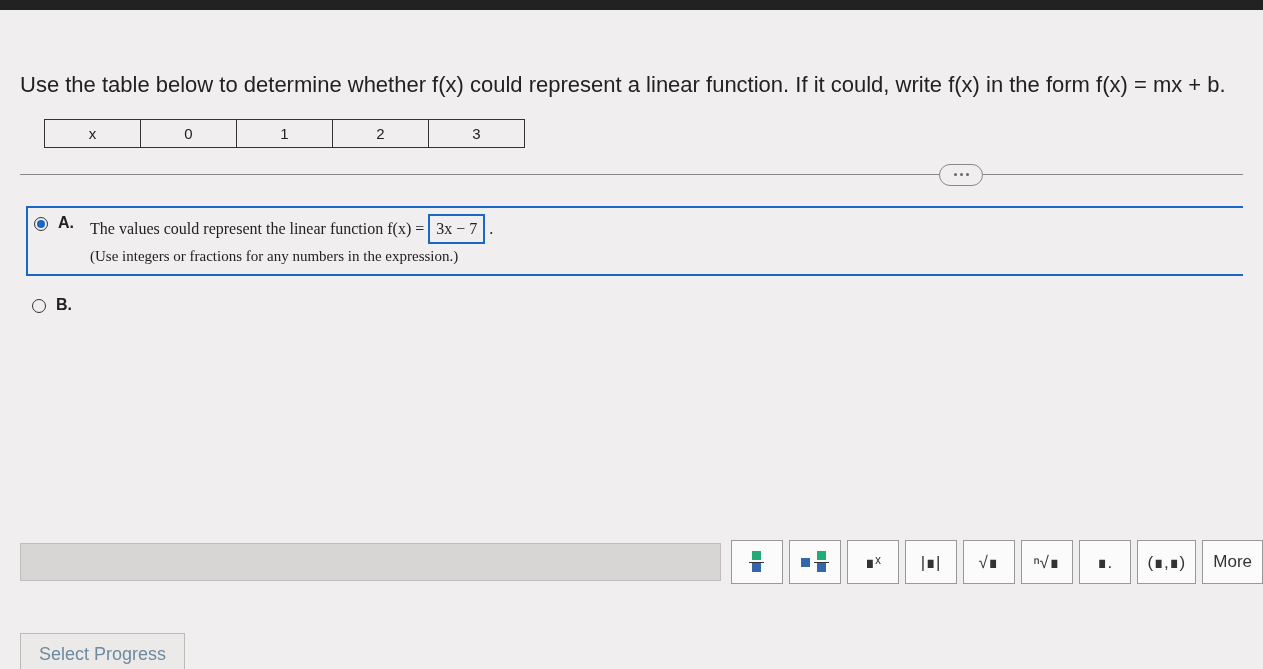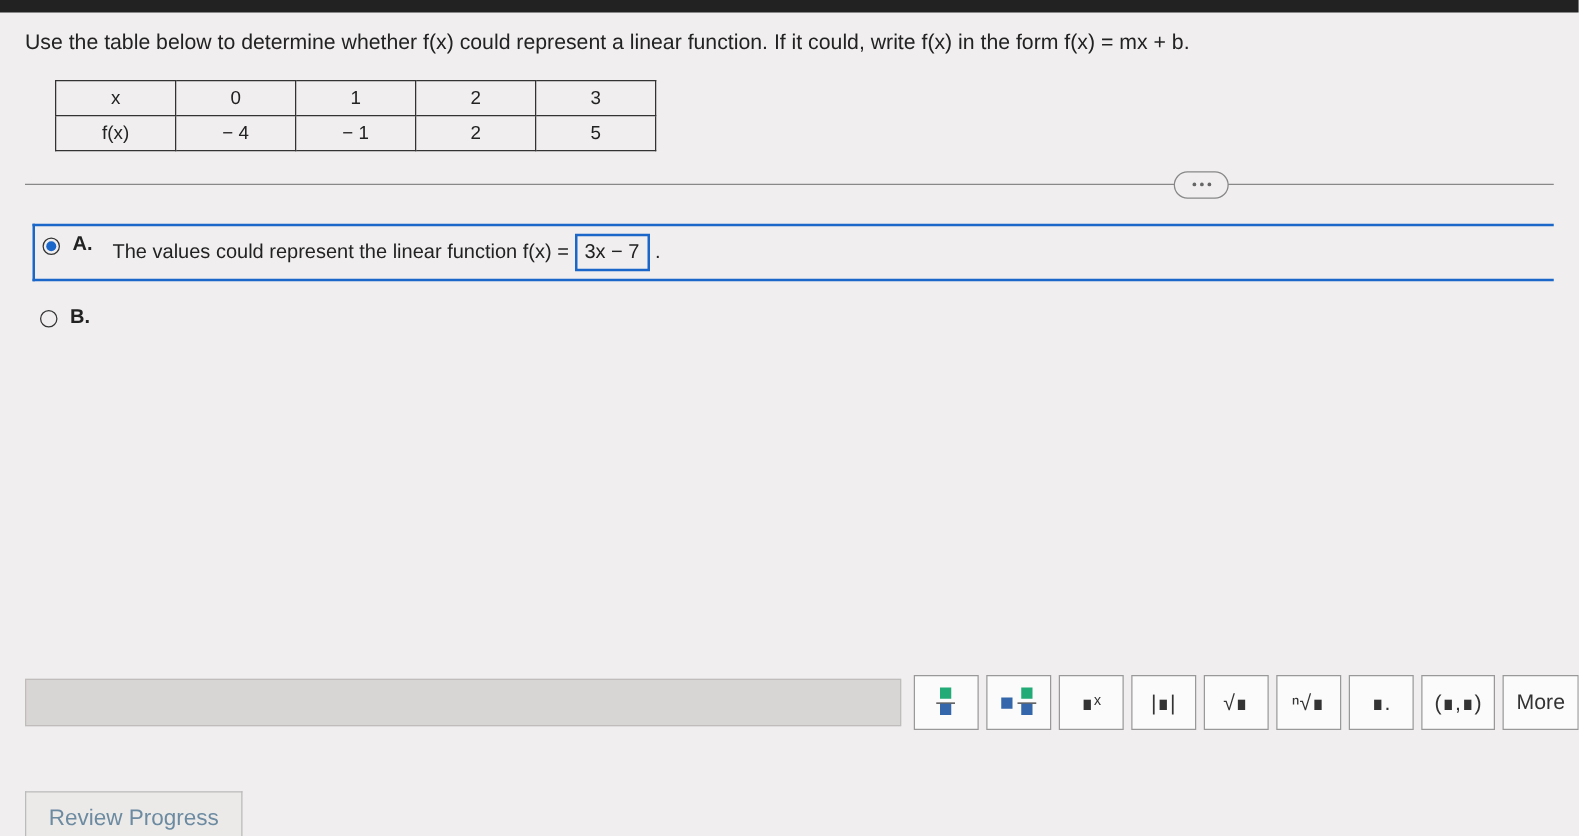--- a/index.html
+++ b/index.html
@@ -14,23 +14,24 @@
   }
   .topbar {
     background: #222;
     height: 10px;
     width: 100%;
   }
   .content {
     padding: 12px 20px 0 20px;
   }
   .question {
-    font-size: 17px;
+    font-size: 22px;
     line-height: 1.4;
     margin-bottom: 18px;
+    margin-top: 48px;
   }
   table.data {
     border-collapse: collapse;
     margin: 8px 0 26px 24px;
   }
   table.data td {
     border: 1px solid #333;
     width: 96px;
     height: 28px;
     text-align: center;
@@ -91,21 +92,21 @@
   }
   .radio.on::after {
     content:""; position:absolute; left:2px; top:2px;
     width:8px; height:8px; background:#1b66c9; border-radius:50%;
   }
   .clabel {
     font-weight: bold;
     margin-right: 6px;
     flex-shrink: 0;
   }
-  .ctext { font-size: 16px; line-height: 1.5; }
+  .ctext { font-size: 16px; line-height: 1.5; font-family: Liberation Serif, serif; }
   .ansbox {
     border: 2px solid #1b66c9;
     padding: 1px 6px;
     display: inline-block;
     min-width: 50px;
     text-align: left;
   }
   .hint { font-size: 15px; }
   .palette-wrap {
     position: absolute;
@@ -168,27 +169,20 @@
 
   <table class="data">
     <tbody>
         <tr>
       <td>x</td>
       <td>0</td>
       <td>1</td>
       <td>2</td>
       <td>3</td>
     </tr>
-    <tr>
-      <td>f(x)</td>
-      <td>− 4</td>
-      <td>− 1</td>
-      <td>2</td>
-      <td>5</td>
-    </tr>
   </tbody>
     </table>
 
   <div class="hr-wrap">
     <div class="dots">
       <span></span>
         <span></span>
         <span></span>
     </div>
   </div>
@@ -196,20 +190,21 @@
 
   <div class="choices">
 
     <div class="choice selected">
       <div class="radio on"></div>
       <div class="clabel">A.</div>
       <div class="ctext">
         <span>The values could represent the linear function f(x) = </span>
         <span class="ansbox">3x − 7</span>
         <span>.</span><br>
+        <span class="hint">(Use integers or fractions for any numbers in the expression.)</span>
       </div>
     </div>
 
     <div class="choice">
       <div class="radio"></div>
       <div class="clabel">B.</div>
     </div>
 
   </div>
 </div>
@@ -235,13 +230,13 @@
     <div class="pbtn">∎ˣ</div>
     <div class="pbtn">|∎|</div>
     <div class="pbtn">√∎</div>
     <div class="pbtn">ⁿ√∎</div>
     <div class="pbtn">∎.</div>
     <div class="pbtn">(∎,∎)</div>
     <div class="pbtn">More</div>
   </div>
 </div>
 
-<div class="review">Review Progress</div>
+<div class="review">Select Progress</div>
 
 </body></html>

